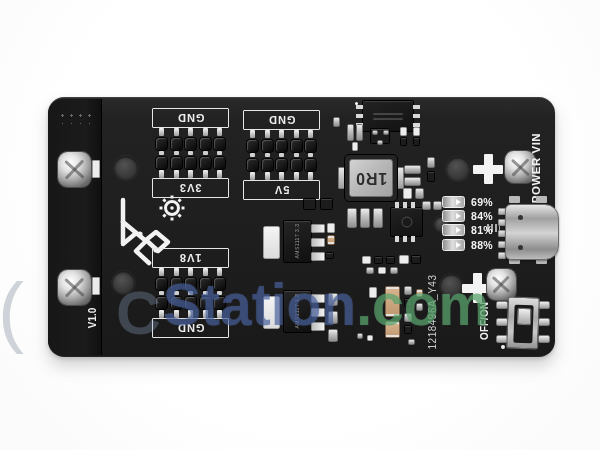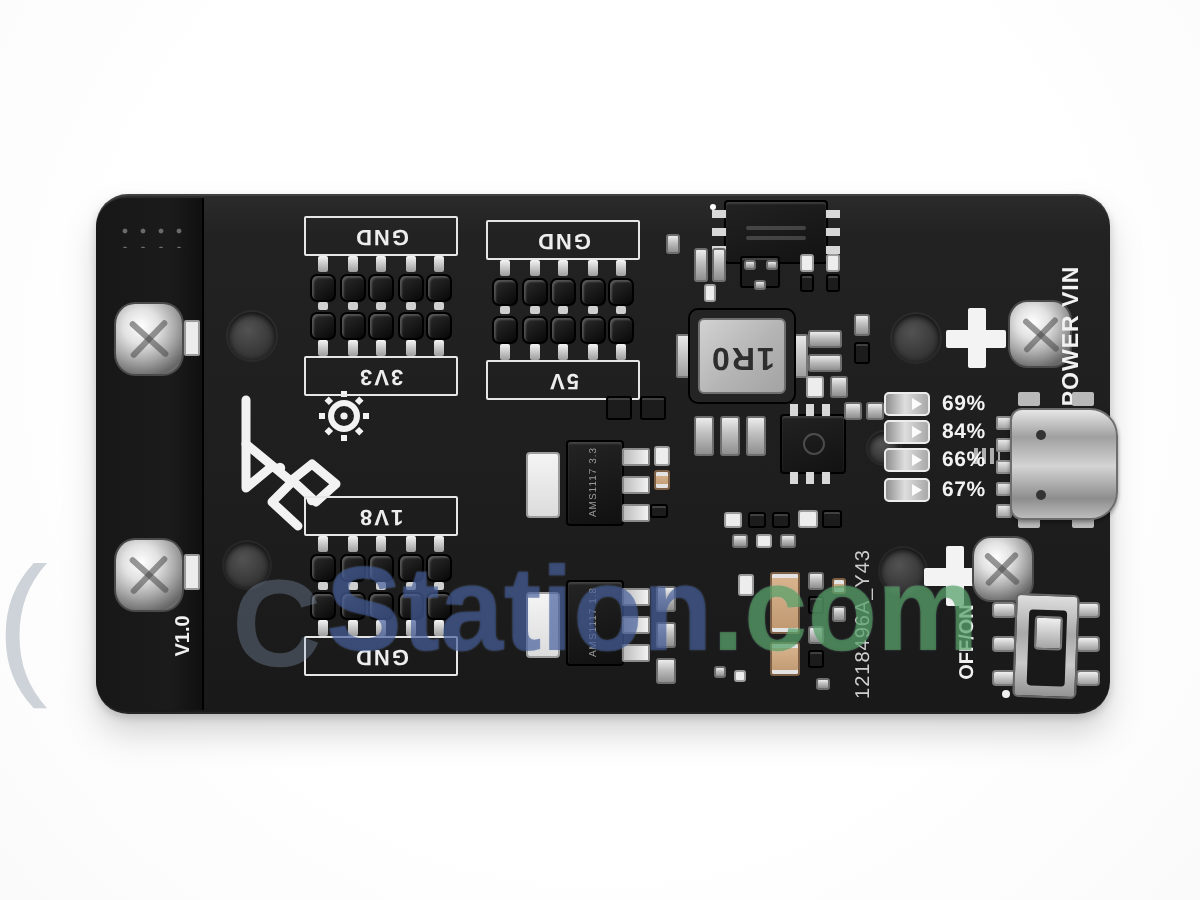--- a/index.html
+++ b/index.html
@@ -411,25 +411,25 @@
   <div class="led-row" style="top:196px;">
     <div class="led"></div>
     <div class="led-label">69%</div>
   </div>
   <div class="led-row" style="top:210px;">
     <div class="led"></div>
     <div class="led-label">84%</div>
   </div>
   <div class="led-row" style="top:224px;">
     <div class="led"></div>
-    <div class="led-label">66%</div>
+    <div class="led-label">81%</div>
   </div>
   <div class="led-row" style="top:239px;">
     <div class="led"></div>
-    <div class="led-label">67%</div>
+    <div class="led-label">88%</div>
   </div>
   <div class="mini-glyph"></div>
 
   <div class="usb-pad" style="left:509px;top:196px;"></div>
   <div class="usb-pad" style="left:536px;top:196px;"></div>
   <div class="usb-pad" style="left:509px;top:257px;"></div>
   <div class="usb-pad" style="left:536px;top:257px;"></div>
   <div class="usb-pin" style="top:208px;"></div>
   <div class="usb-pin" style="top:219px;"></div>
   <div class="usb-pin" style="top:230px;"></div>

